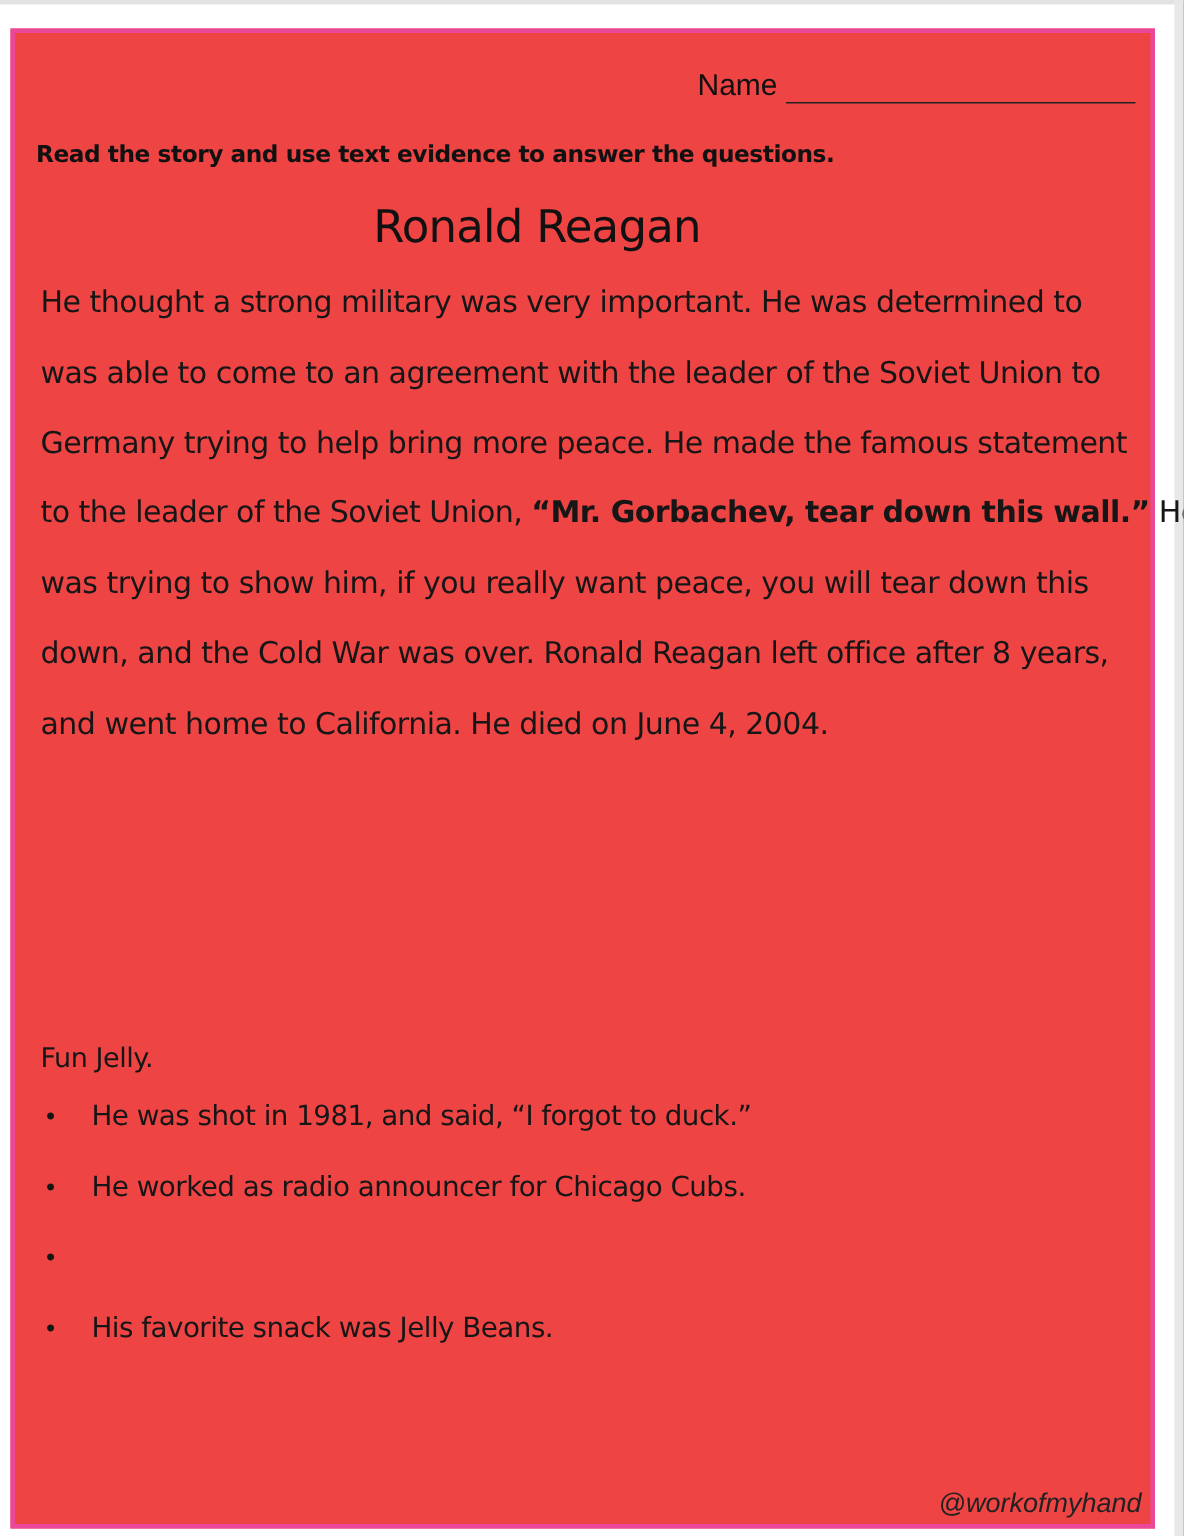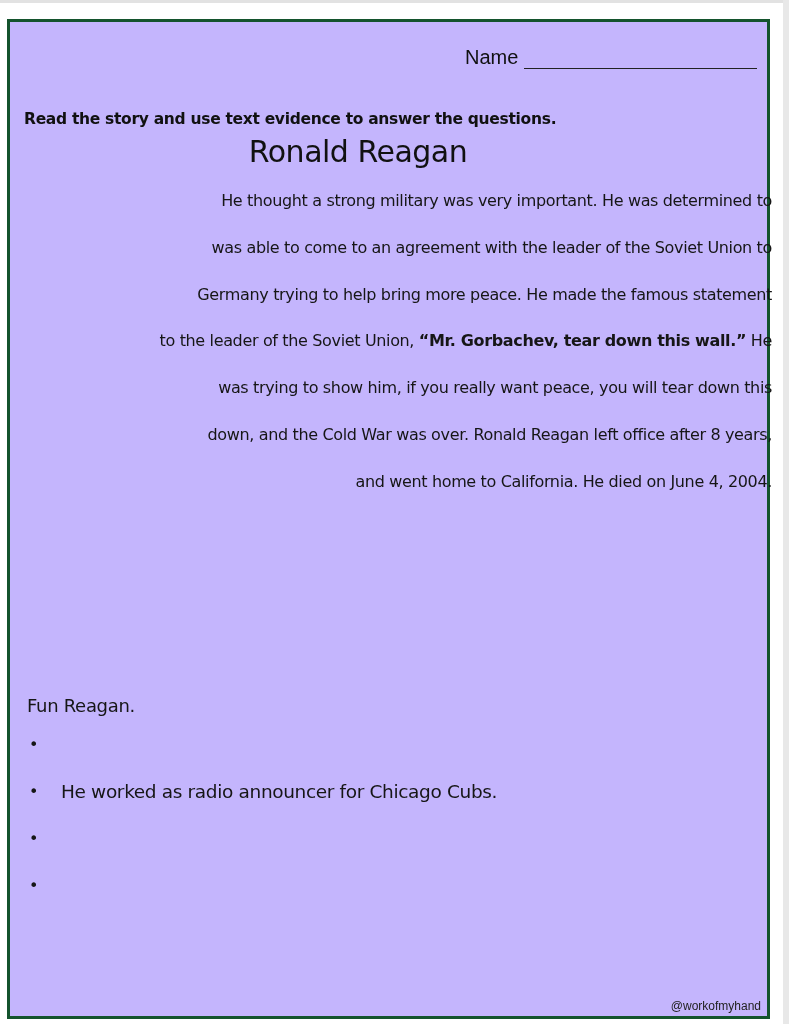--- a/index.html
+++ b/index.html
@@ -6,63 +6,63 @@
   body {
     width:789px; height:1024px; position:relative; overflow:hidden;
     background:#ffffff;
     font-family:"DejaVu Sans", sans-serif;
     color:#111;
   }
   .top-strip { position:absolute; left:0; top:0; width:789px; height:3px; background:#e2e2e2; }
   .right-strip { position:absolute; right:0; top:0; width:6px; height:1024px; background:#e8e8e8; }
   .sheet {
     position:absolute; left:7px; top:19px; width:757px; height:994px;
-    border:3px solid #14532d; background:#c4b5fd; box-sizing:content-box;
+    border:3px solid #ec4899; background:#ef4444; box-sizing:content-box;
   }
   .name-line {
     position:absolute; left:455px; top:24px;
     font-family:"Liberation Sans", sans-serif; font-size:20px; color:#111;
     white-space:nowrap;
   }
   .name-line .blank {
     display:inline-block; width:233px; border-bottom:1.5px solid #222;
     margin-left:6px; height:20px; vertical-align:bottom;
   }
   .instructions {
-    position:absolute; left:14px; top:88px;
+    position:absolute; left:14px; top:72px;
     font-size:15.5px; font-weight:bold; letter-spacing:-0.3px; color:#111;
   }
   .title {
     position:absolute; left:0; width:696px; top:112px; text-align:center;
     font-size:30px; color:#111; letter-spacing:-0.5px;
   }
   .story {
     position:absolute; left:17px; top:156px; width:745px;
-    font-size:16px; line-height:46.8px; letter-spacing:-0.35px; color:#161616;text-align:right;
+    font-size:20px; line-height:46.8px; letter-spacing:-0.35px; color:#161616;
   }
   .story .line { display:block; white-space:nowrap; }
   .story b { font-weight:bold; }
   .facts-heading {
     position:absolute; left:17px; top:673px;
     font-size:18px; color:#161616; letter-spacing:-0.3px;
   }
   .facts {
     position:absolute; left:17px; top:711px; width:720px;
     list-style:none; margin:0; padding:0;
   }
   .facts li {
     position:relative; height:47px; font-size:18.5px; letter-spacing:-0.35px;
     color:#161616; padding-left:34px; line-height:24px;
   }
   .facts .bullet {
     position:absolute; left:2px; top:0; font-size:16px;
   }
   .credit {
     position:absolute; right:6px; bottom:3px;
-    font-family:"Liberation Sans", sans-serif; font-size:12px; color:#222;
+    font-family:"Liberation Sans", sans-serif; font-size:18px; color:#222;font-style:italic;
   }
 </style>
 </head>
 <body>
 
 <div class="top-strip"></div>
 <div class="right-strip"></div>
 
 <div class="sheet">
 
@@ -77,23 +77,23 @@
   <div class="story">
     <span class="line">He thought a strong military was very important. He was determined to</span>
     <span class="line">was able to come to an agreement with the leader of the Soviet Union to</span>
     <span class="line">Germany trying to help bring more peace. He made the famous statement</span>
     <span class="line"><span>to the leader of the Soviet Union, </span><b>“Mr. Gorbachev, tear down this wall.”</b><span> He</span></span>
     <span class="line">was trying to show him, if you really want peace, you will tear down this</span>
     <span class="line">down, and the Cold War was over. Ronald Reagan left office after 8 years,</span>
     <span class="line">and went home to California. He died on June 4, 2004.</span>
   </div>
 
-  <div class="facts-heading">Fun Reagan.</div>
+  <div class="facts-heading">Fun Jelly.</div>
 
   <ul class="facts">
-    <li><span class="bullet">•</span></li>
+    <li><span class="bullet">•</span><span>He was shot in 1981, and said, “I forgot to duck.”</span></li>
     <li><span class="bullet">•</span><span>He worked as radio announcer for Chicago Cubs.</span></li>
     <li><span class="bullet">•</span></li>
-    <li><span class="bullet">•</span></li>
+    <li><span class="bullet">•</span><span>His favorite snack was Jelly Beans.</span></li>
   </ul>
 
   <div class="credit">@workofmyhand</div>
 </div>
 
 </body></html>

